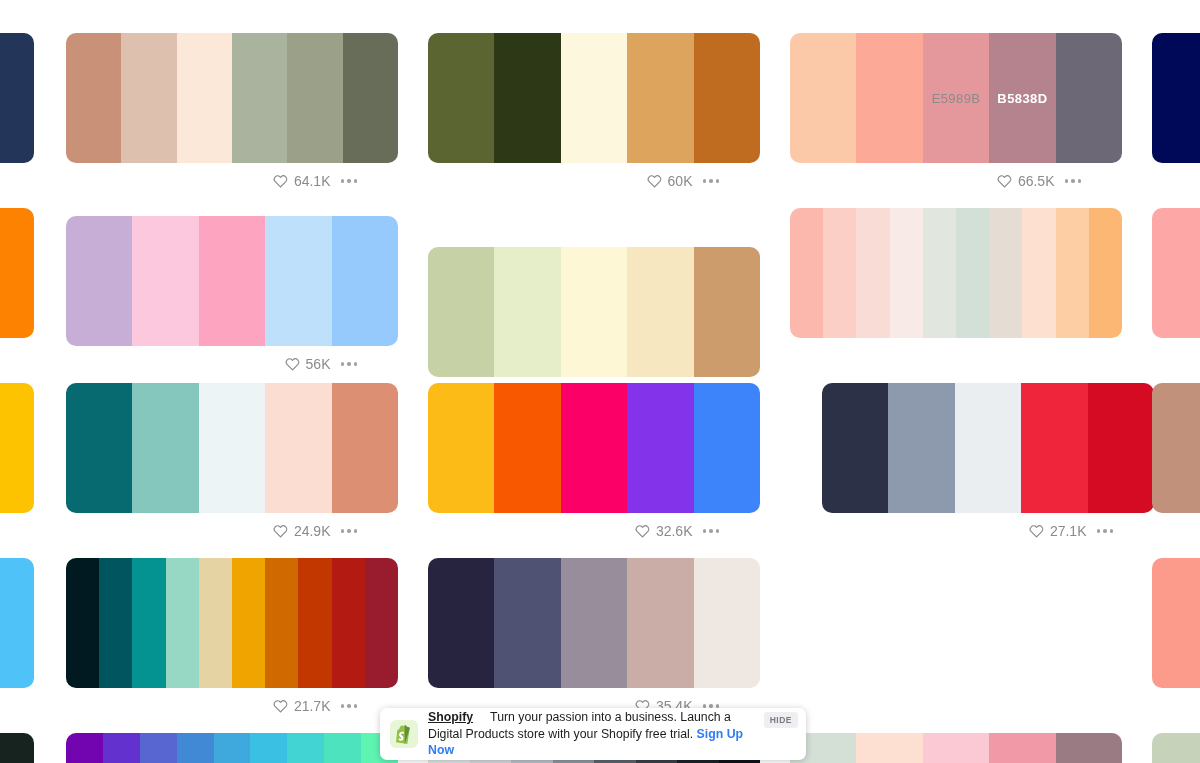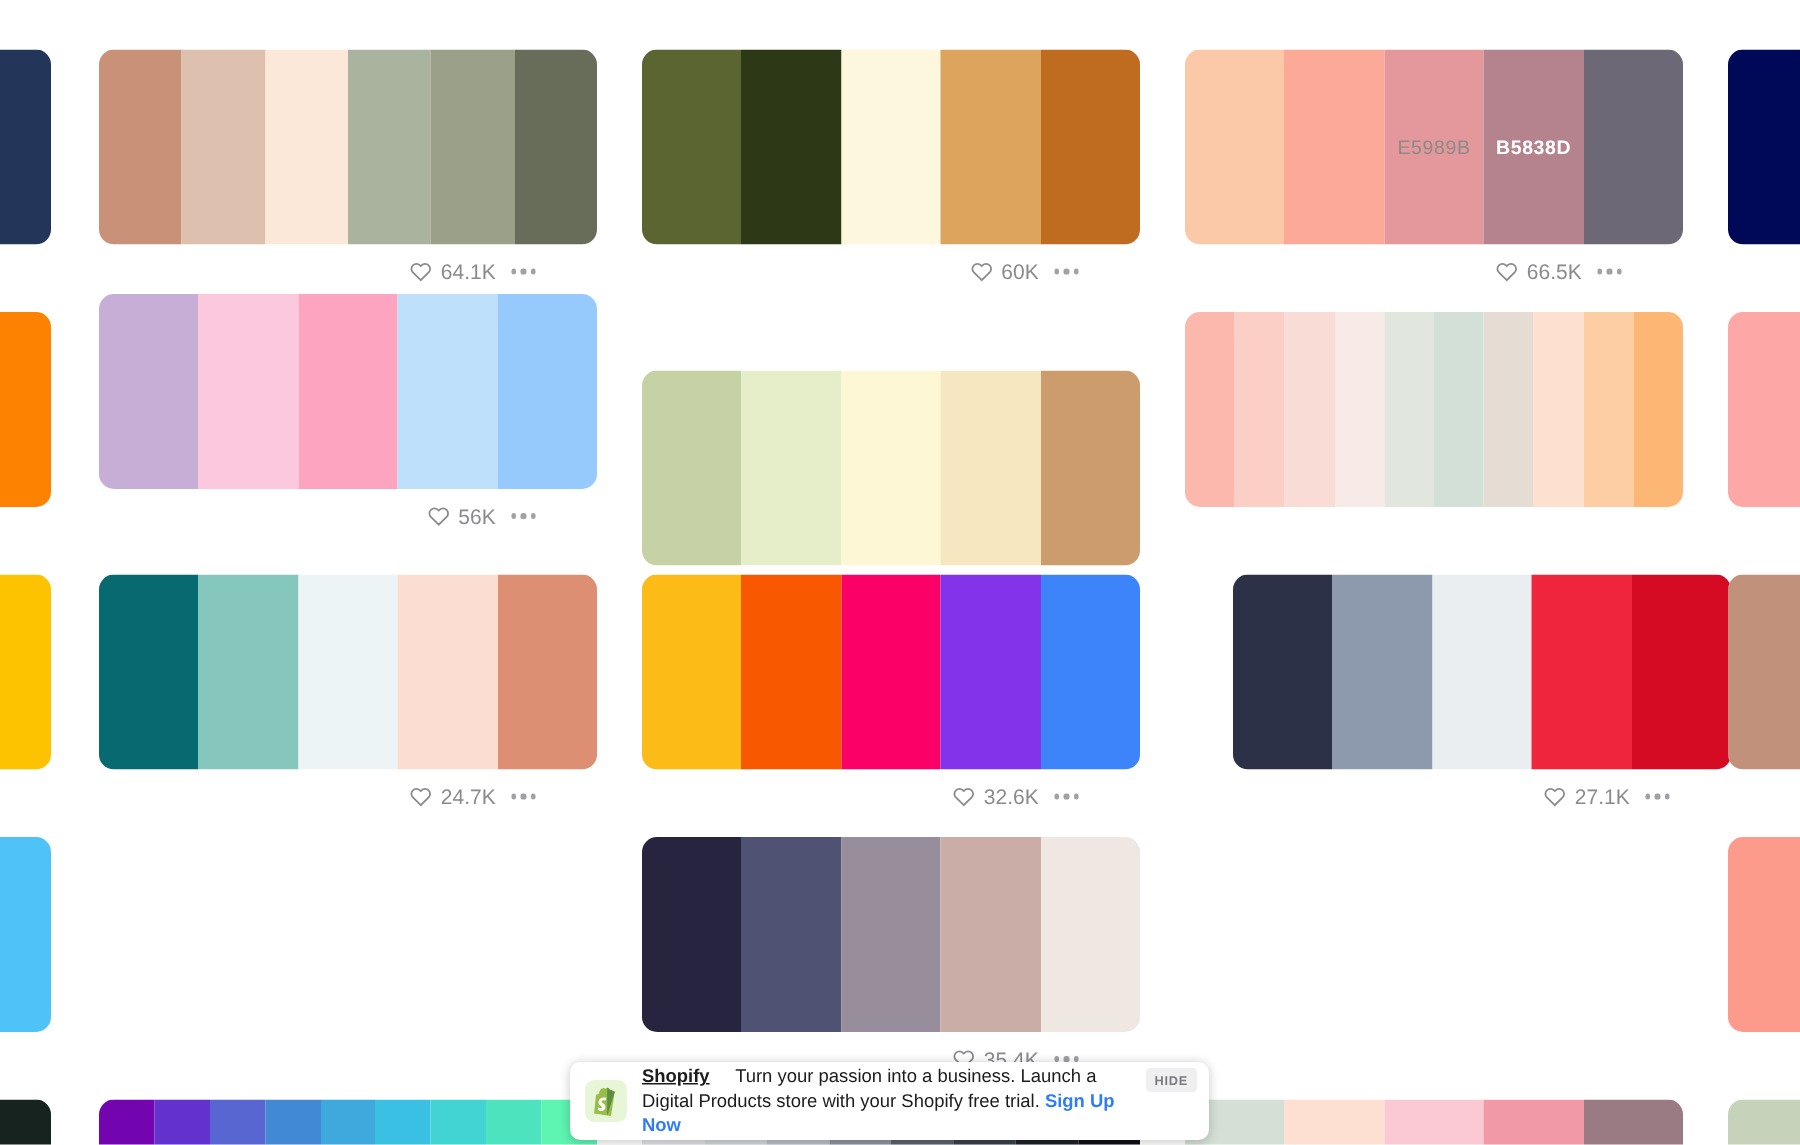--- a/index.html
+++ b/index.html
@@ -222,21 +222,21 @@
         <div class="sw" style="background: rgb(253, 130, 1);"></div>
       </div>
       <div class="meta">
         <span class="dots">
           <i></i>
           <i></i>
           <i></i>
         </span>
       </div>
     </div>
-    <div class="card" style="left: 66px; top: 196px;">
+    <div class="card" style="left: 66px; top: 216px;">
       <div class="swatches">
         <div class="sw" style="background: rgb(198, 174, 215);"></div>
         <div class="sw" style="background: rgb(252, 200, 222);"></div>
         <div class="sw" style="background: rgb(253, 164, 193);"></div>
         <div class="sw" style="background: rgb(191, 224, 251);"></div>
         <div class="sw" style="background: rgb(151, 202, 252);"></div>
       </div>
       <div class="meta">
         <span class="likes">
           <svg class="heart" viewBox="0 0 24 22">
@@ -311,21 +311,21 @@
         <div class="sw" style="background: rgb(133, 198, 189);"></div>
         <div class="sw" style="background: rgb(237, 244, 246);"></div>
         <div class="sw" style="background: rgb(252, 221, 209);"></div>
         <div class="sw" style="background: rgb(221, 143, 116);"></div>
       </div>
       <div class="meta">
         <span class="likes">
           <svg class="heart" viewBox="0 0 24 22">
             <path d="M12 20.3 3.6 12C1.5 9.9 1.5 6.5 3.6 4.4s5.5-2.1 7.6 0l.8.8.8-.8c2.1-2.1 5.5-2.1 7.6 0s2.1 5.5 0 7.6L12 20.3z"></path>
           </svg>
-          <span>24.7K</span>
+          <span>24.9K</span>
         </span>
         <span class="dots">
           <i></i>
           <i></i>
           <i></i>
         </span>
       </div>
     </div>
     <div class="card" style="left: 428px; top: 383px;">
       <div class="swatches">
@@ -375,20 +375,47 @@
       <div class="swatches">
         <div class="sw" style="background: rgb(194, 145, 123);"></div>
       </div>
       <div class="meta"></div>
     </div>
     <div class="card" style="left: -298px; top: 558px;">
       <div class="swatches">
         <div class="sw" style="background: rgb(79, 195, 247);"></div>
       </div>
       <div class="meta">
+        <span class="dots">
+          <i></i>
+          <i></i>
+          <i></i>
+        </span>
+      </div>
+    </div>
+    <div class="card" style="left: 66px; top: 558px;">
+      <div class="swatches">
+        <div class="sw" style="background: rgb(1, 26, 33);"></div>
+        <div class="sw" style="background: rgb(1, 85, 95);"></div>
+        <div class="sw" style="background: rgb(5, 147, 146);"></div>
+        <div class="sw" style="background: rgb(151, 216, 196);"></div>
+        <div class="sw" style="background: rgb(230, 211, 163);"></div>
+        <div class="sw" style="background: rgb(239, 164, 0);"></div>
+        <div class="sw" style="background: rgb(208, 106, 0);"></div>
+        <div class="sw" style="background: rgb(194, 55, 0);"></div>
+        <div class="sw" style="background: rgb(179, 27, 18);"></div>
+        <div class="sw" style="background: rgb(153, 28, 46);"></div>
+      </div>
+      <div class="meta">
+        <span class="likes">
+          <svg class="heart" viewBox="0 0 24 22">
+            <path d="M12 20.3 3.6 12C1.5 9.9 1.5 6.5 3.6 4.4s5.5-2.1 7.6 0l.8.8.8-.8c2.1-2.1 5.5-2.1 7.6 0s2.1 5.5 0 7.6L12 20.3z"></path>
+          </svg>
+          <span>21.7K</span>
+        </span>
         <span class="dots">
           <i></i>
           <i></i>
           <i></i>
         </span>
       </div>
     </div>
     <div class="card" style="left: 428px; top: 558px;">
       <div class="swatches">
         <div class="sw" style="background: rgb(39, 36, 63);"></div>

